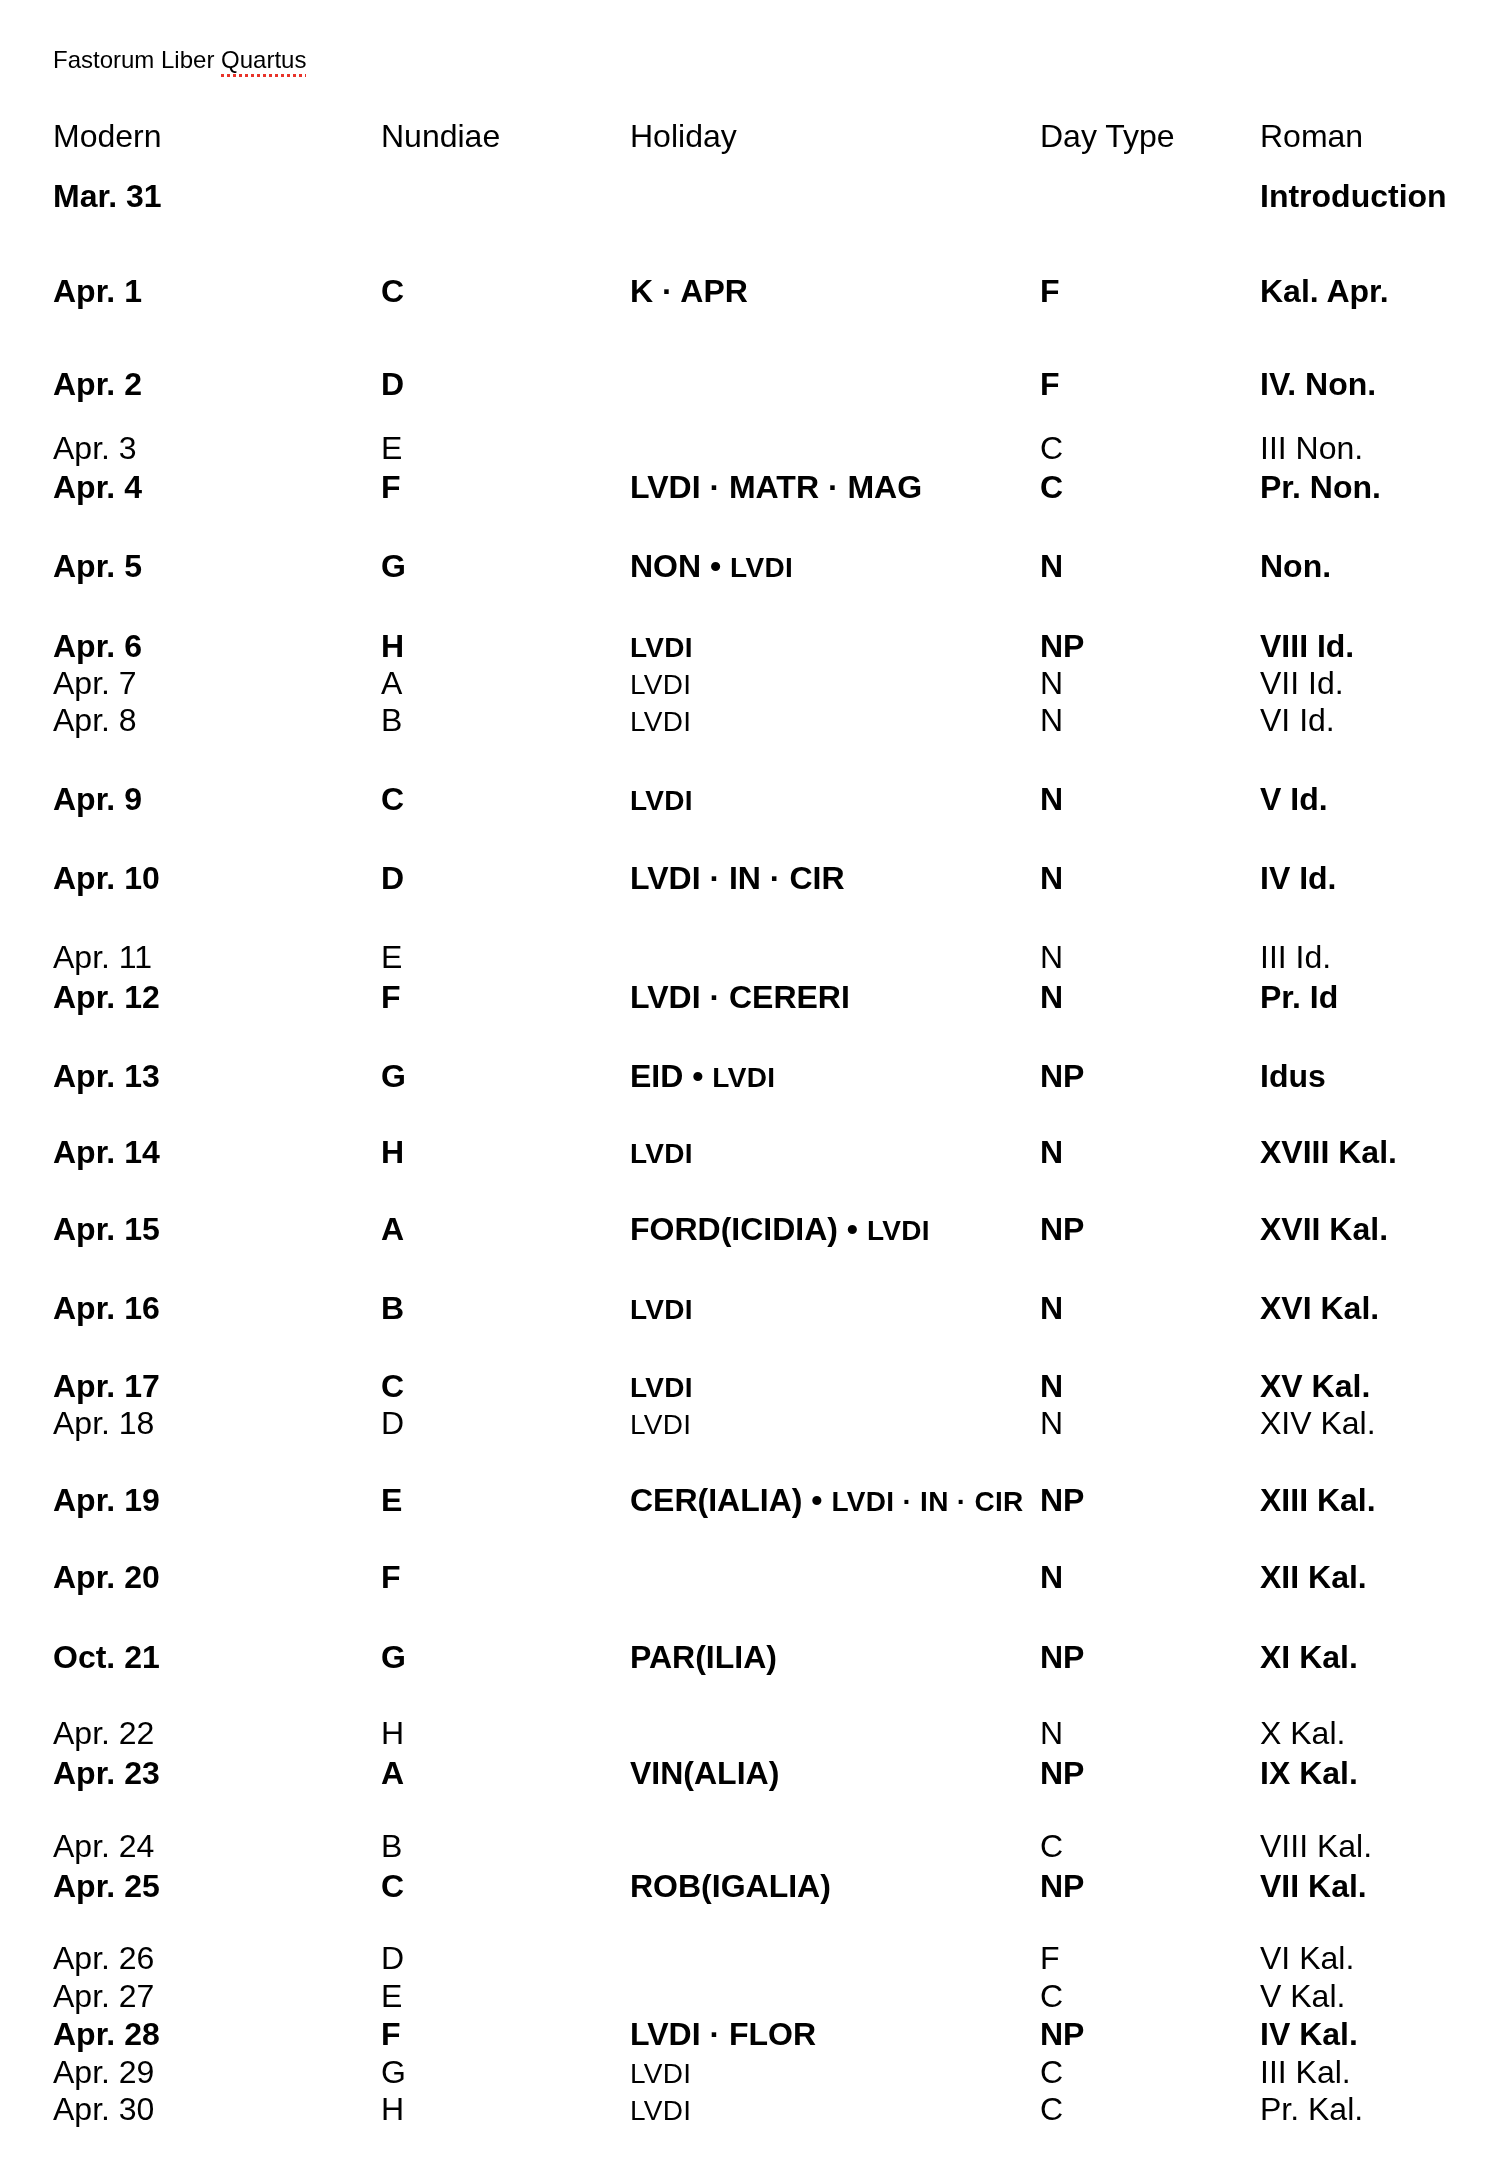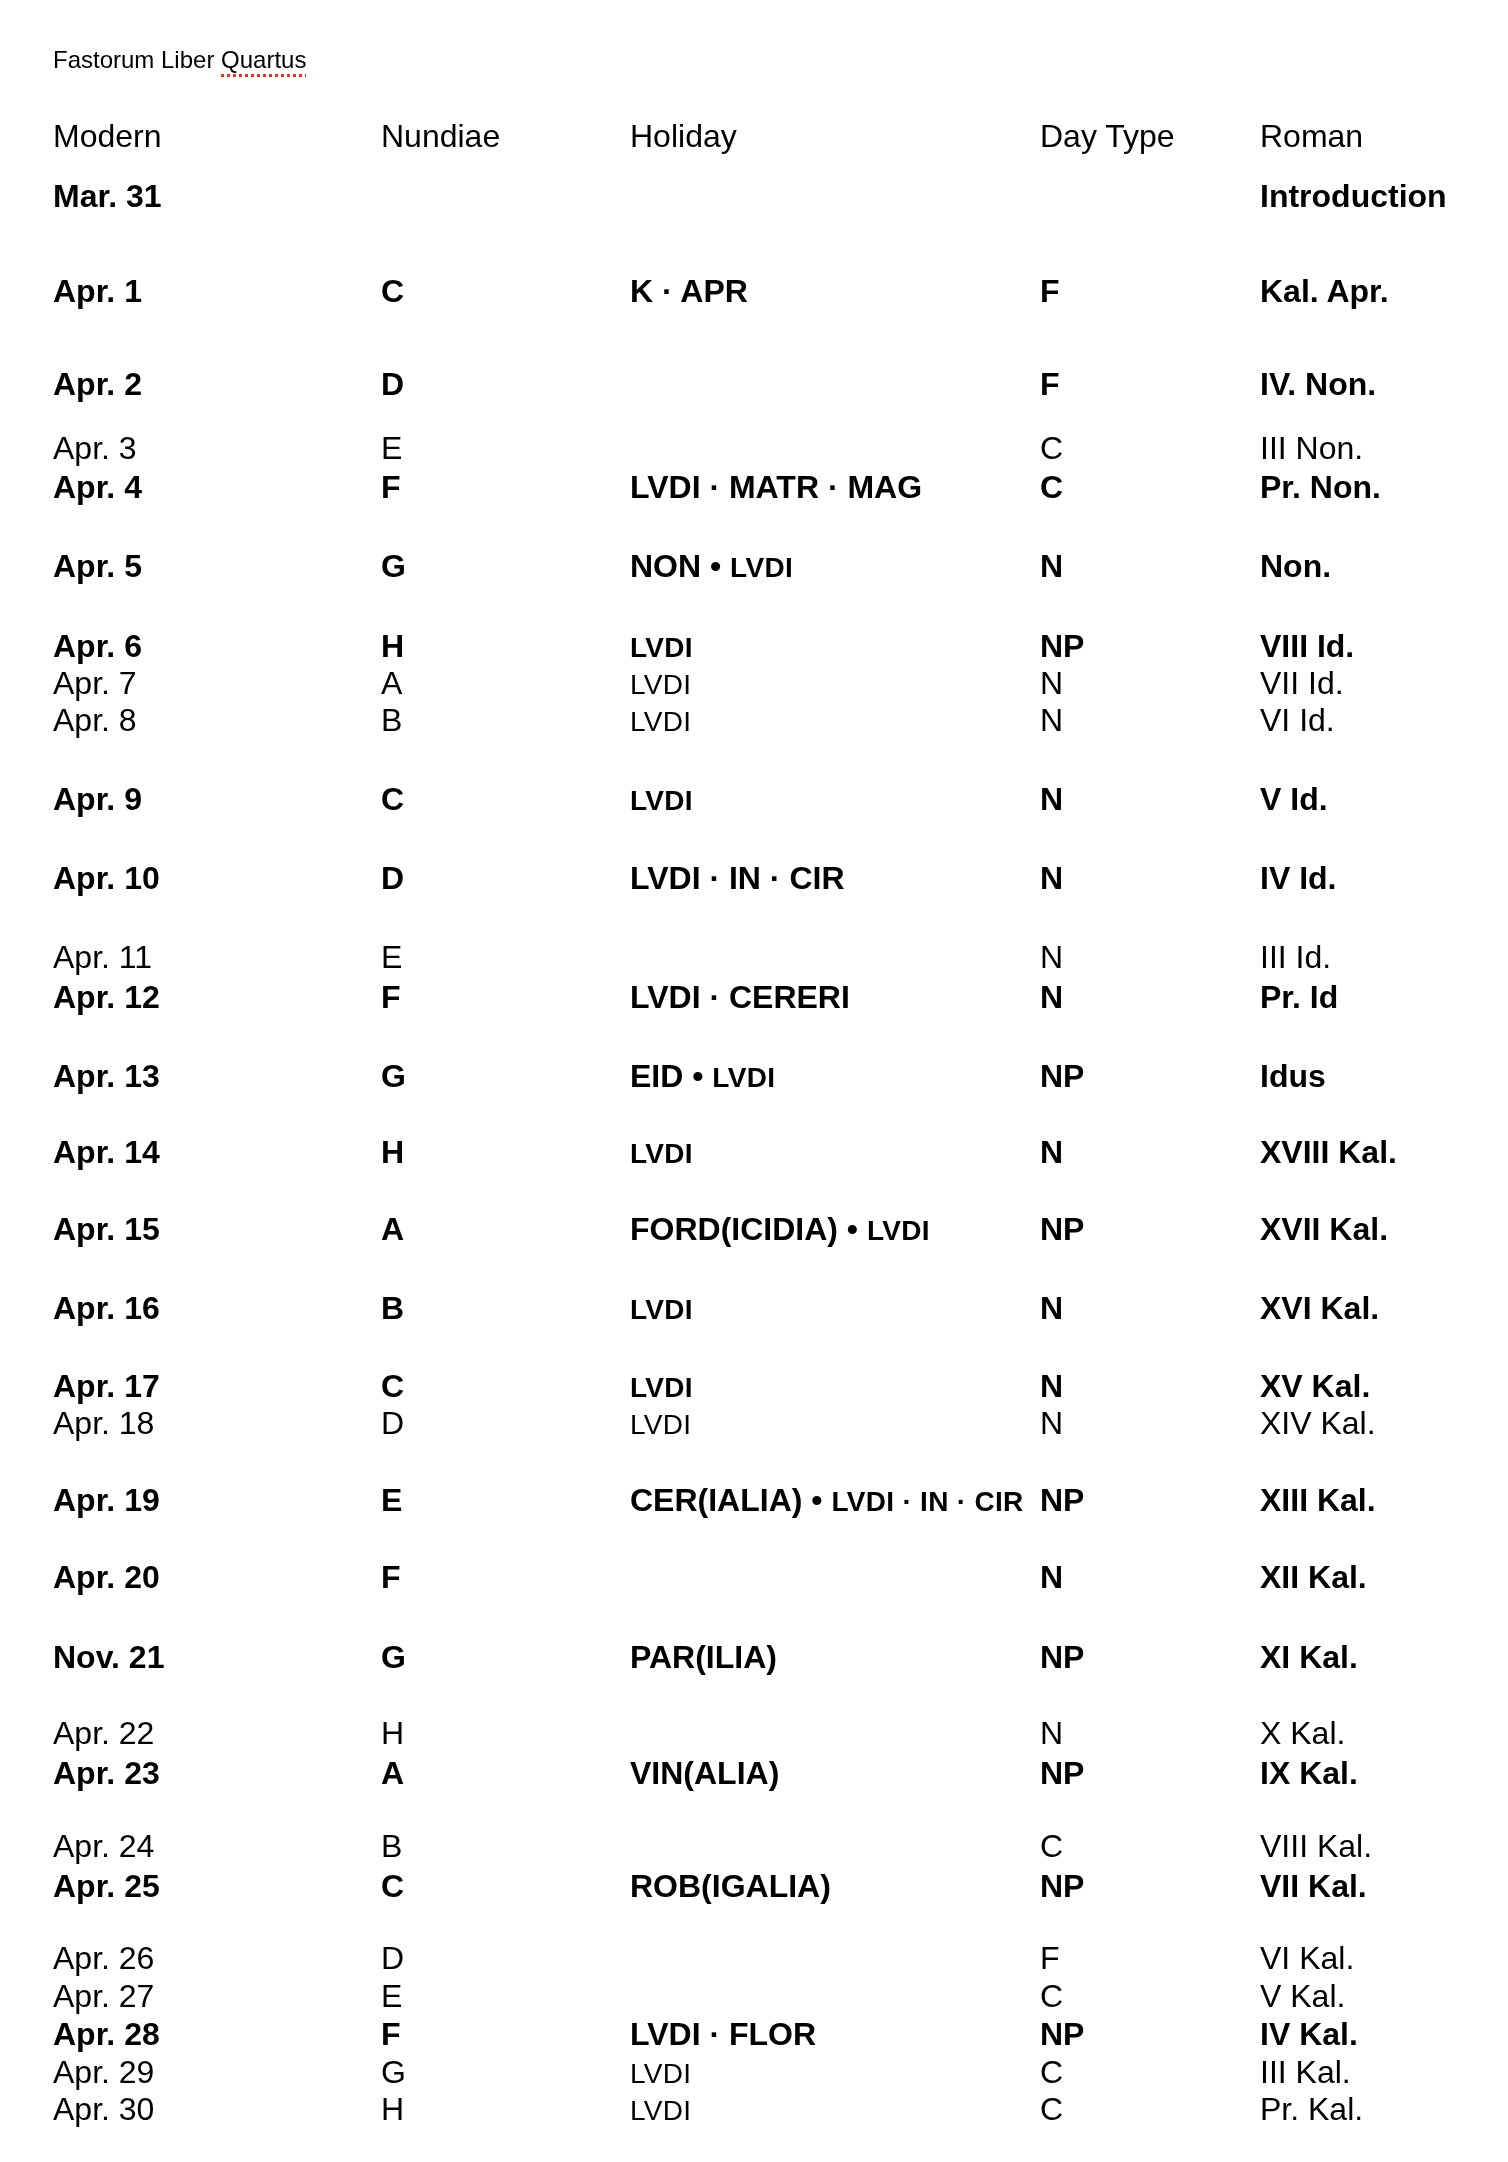--- a/index.html
+++ b/index.html
@@ -219,21 +219,21 @@
         <span class="cell c-roman">XIII Kal.</span>
       </div>
       <div class="row bold" style="top: 1557px;">
         <span class="cell c-modern">Apr. 20</span>
         <span class="cell c-nund">F</span>
         <span class="cell c-hol"><span></span><span></span><span class="small"></span></span>
         <span class="cell c-type">N</span>
         <span class="cell c-roman">XII Kal.</span>
       </div>
       <div class="row bold" style="top: 1637px;">
-        <span class="cell c-modern">Nov. 21</span>
+        <span class="cell c-modern">Oct. 21</span>
         <span class="cell c-nund">G</span>
         <span class="cell c-hol"><span>PAR(ILIA)</span><span></span><span class="small"></span></span>
         <span class="cell c-type">NP</span>
         <span class="cell c-roman">XI Kal.</span>
       </div>
       <div class="row" style="top: 1713px; padding-left: 33px;">
         <span class="cell c-modern">Apr. 22</span>
         <span class="cell c-nund">H</span>
         <span class="cell c-hol"><span></span><span></span><span class="small light"></span></span>
         <span class="cell c-type">N</span>

